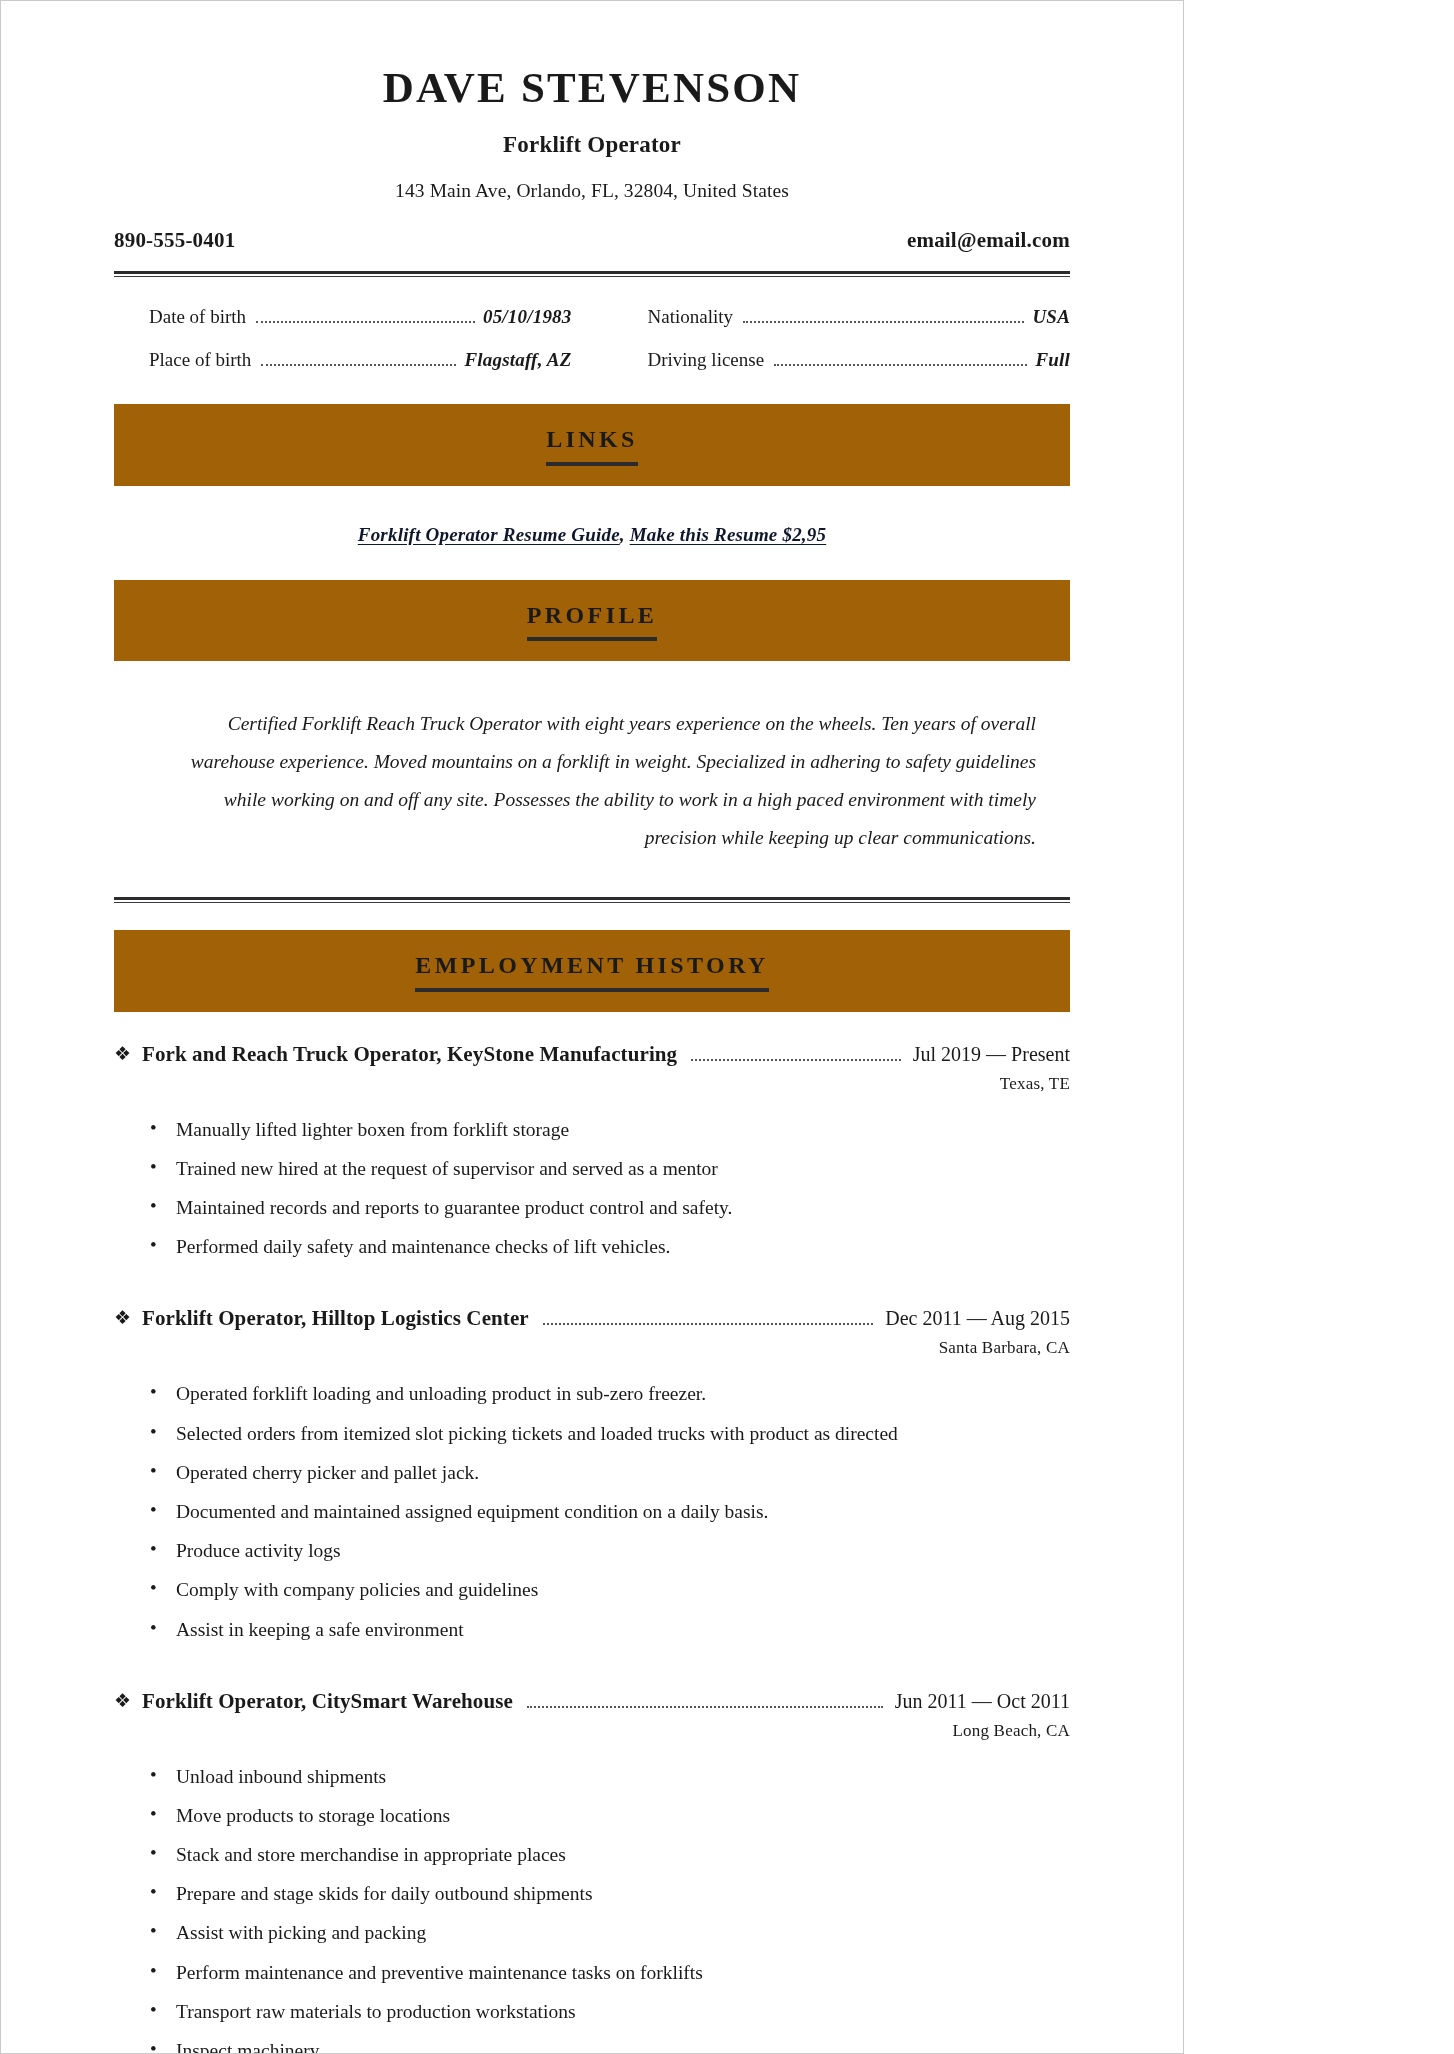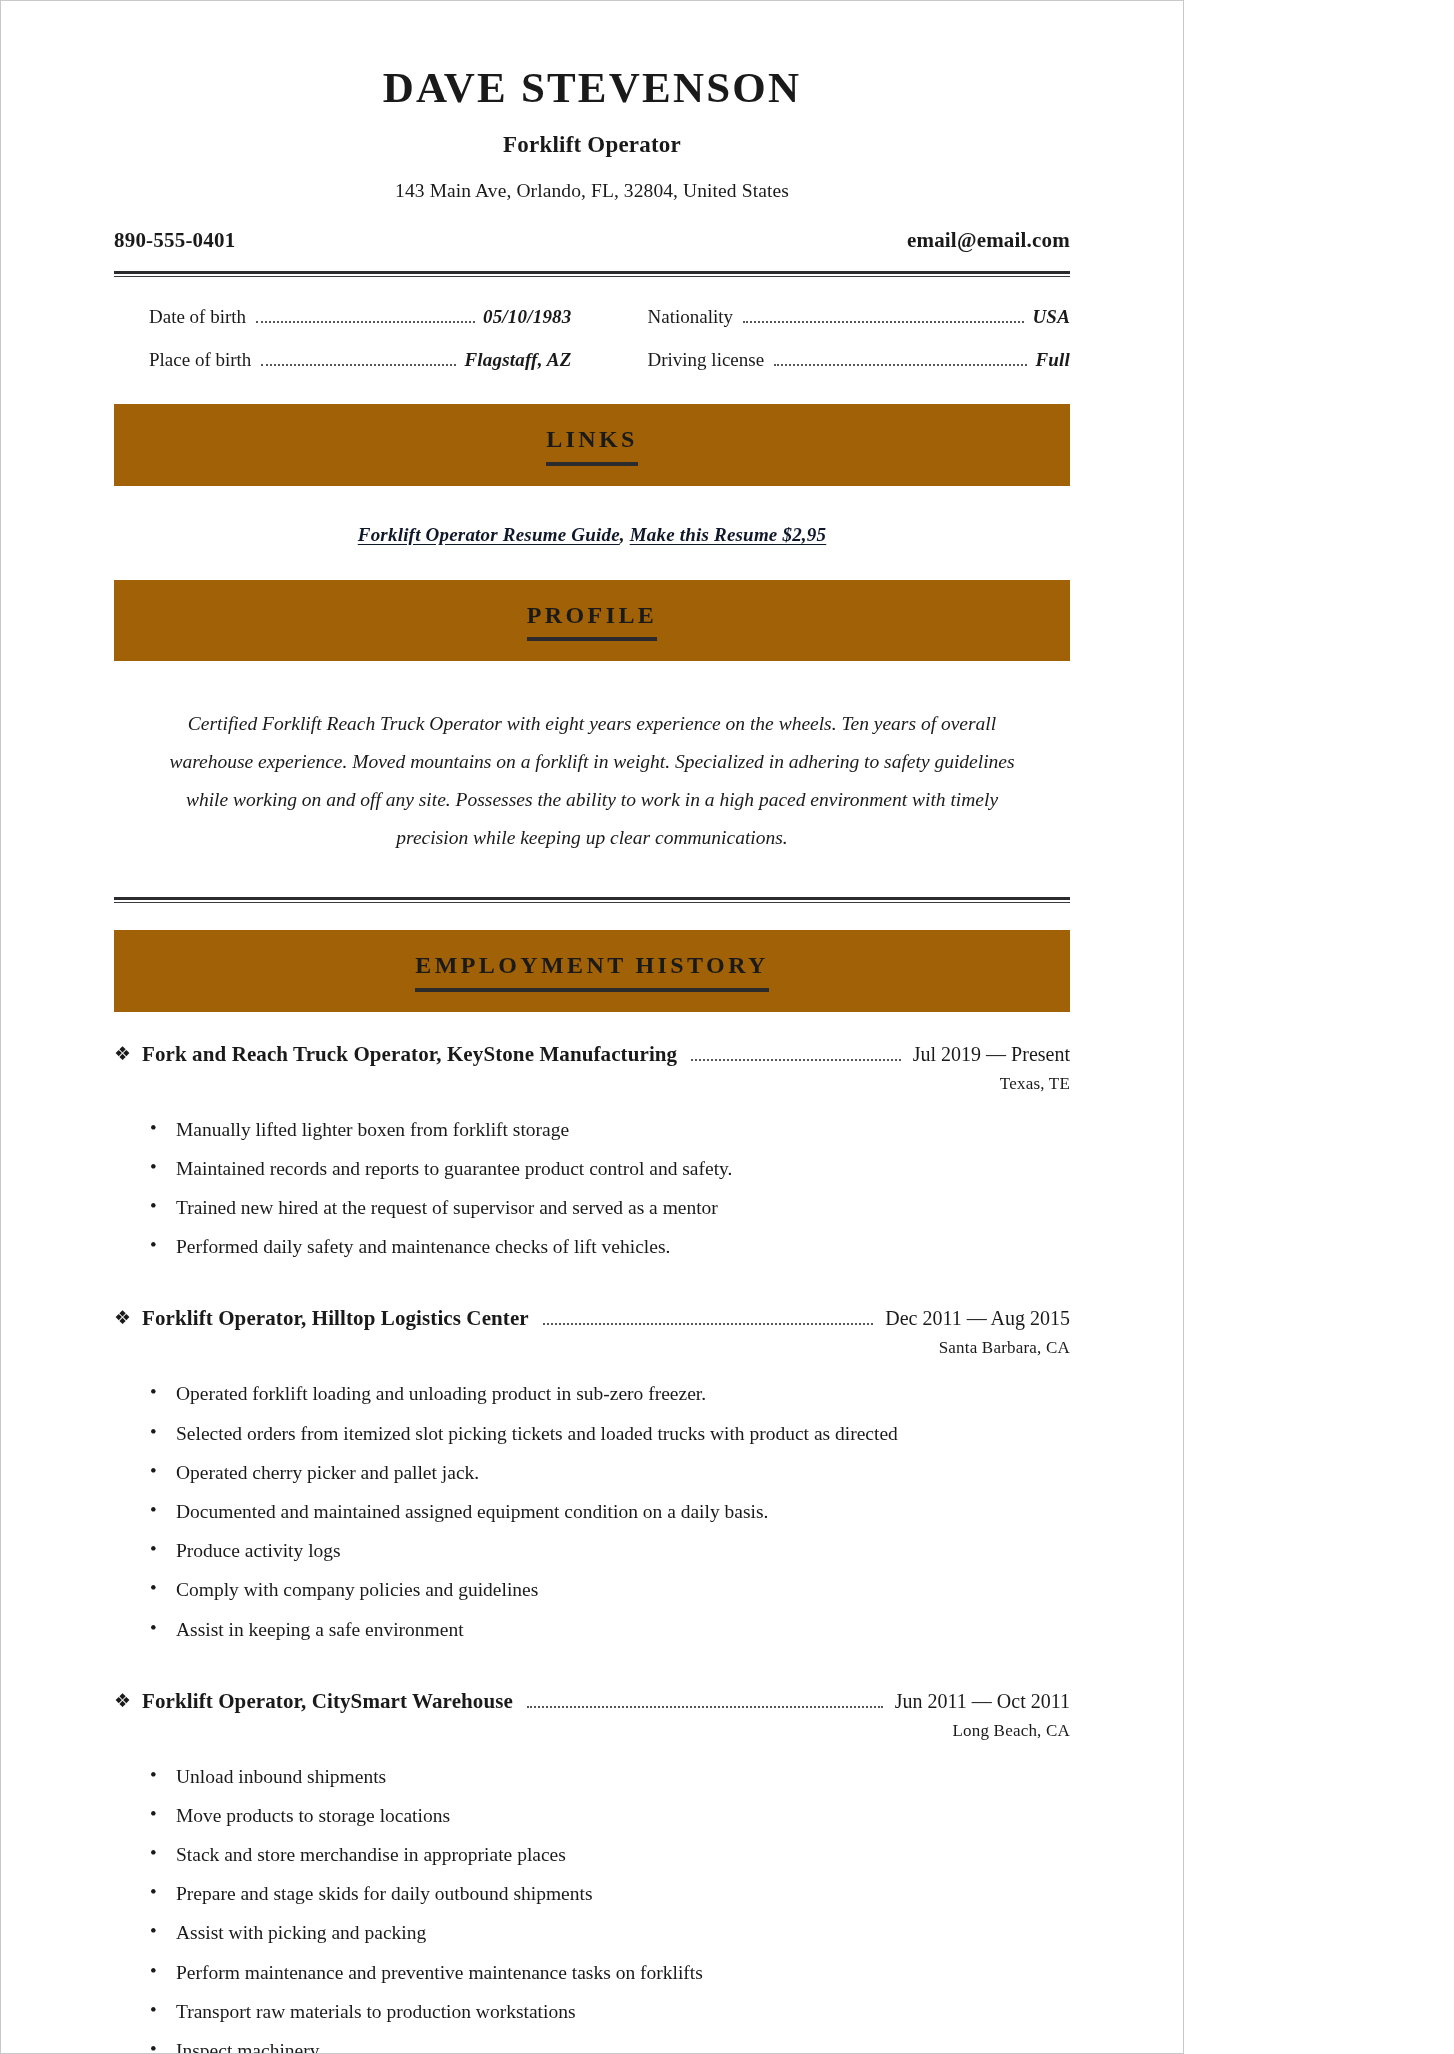--- a/index.html
+++ b/index.html
@@ -134,21 +134,21 @@
     letter-spacing: 0.2px;
   }
   .links-line a {
     color: #0f172a;
     text-decoration: underline;
     text-underline-offset: 3px;
   }
 
   
   .profile-text {
-    text-align: center;
+    text-align: right;
     font-style: italic;
     font-size: 19.5px;
     line-height: 1.95;
     margin: 44px 34px 40px 34px;
   }
 
   
   .jobs { margin-top: 30px; }
   .job { margin-bottom: 44px; }
   .job-head {
@@ -280,22 +280,22 @@
       <div class="job">
         <div class="job-head">
           <span class="job-marker">❖</span>
           <span class="job-role">Fork and Reach Truck Operator, KeyStone Manufacturing</span>
           <span class="job-leader"></span>
           <span class="job-dates">Jul 2019 — Present</span>
         </div>
         <div class="job-location">Texas, TE</div>
         <ul class="job-bullets">
           <li>Manually lifted lighter boxen from forklift storage</li>
+          <li>Trained new hired at the request of supervisor and served as a mentor</li>
           <li>Maintained records and reports to guarantee product control and safety.</li>
-          <li>Trained new hired at the request of supervisor and served as a mentor</li>
           <li>Performed daily safety and maintenance checks of lift vehicles.</li>
         </ul>
       </div>
 
       <div class="job">
         <div class="job-head">
           <span class="job-marker">❖</span>
           <span class="job-role">Forklift Operator, Hilltop Logistics Center</span>
           <span class="job-leader"></span>
           <span class="job-dates">Dec 2011 — Aug 2015</span>

